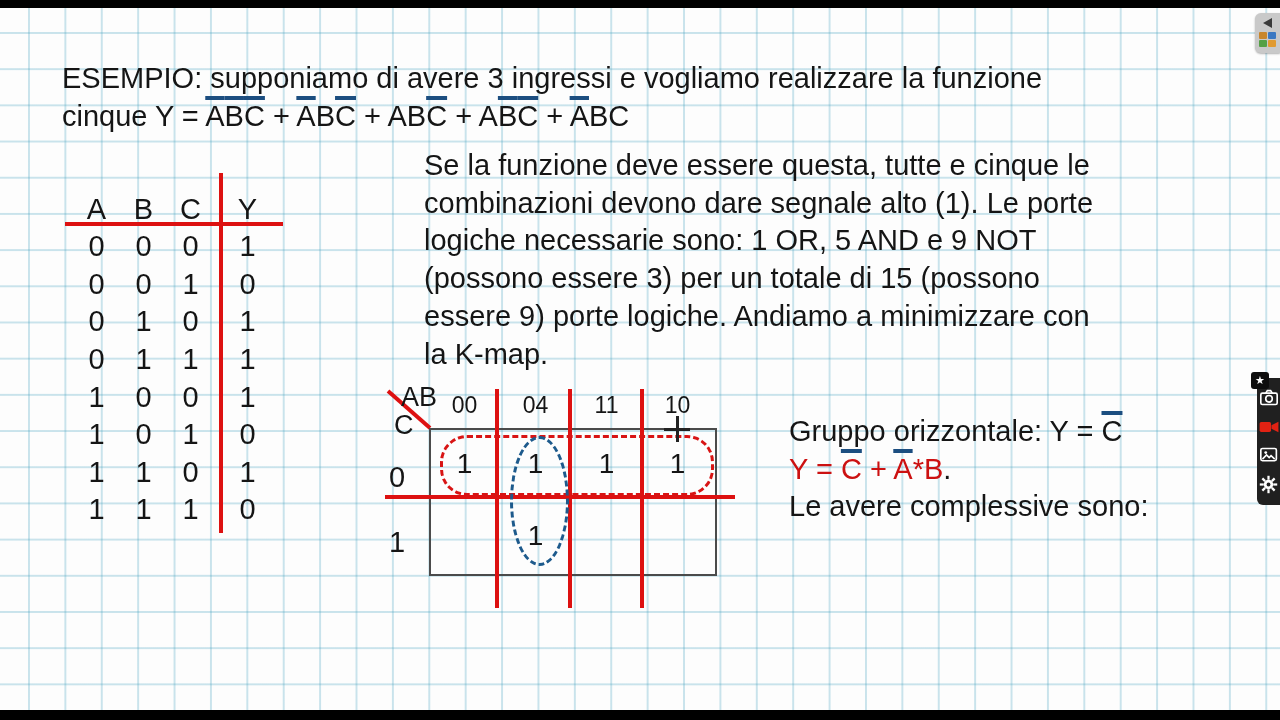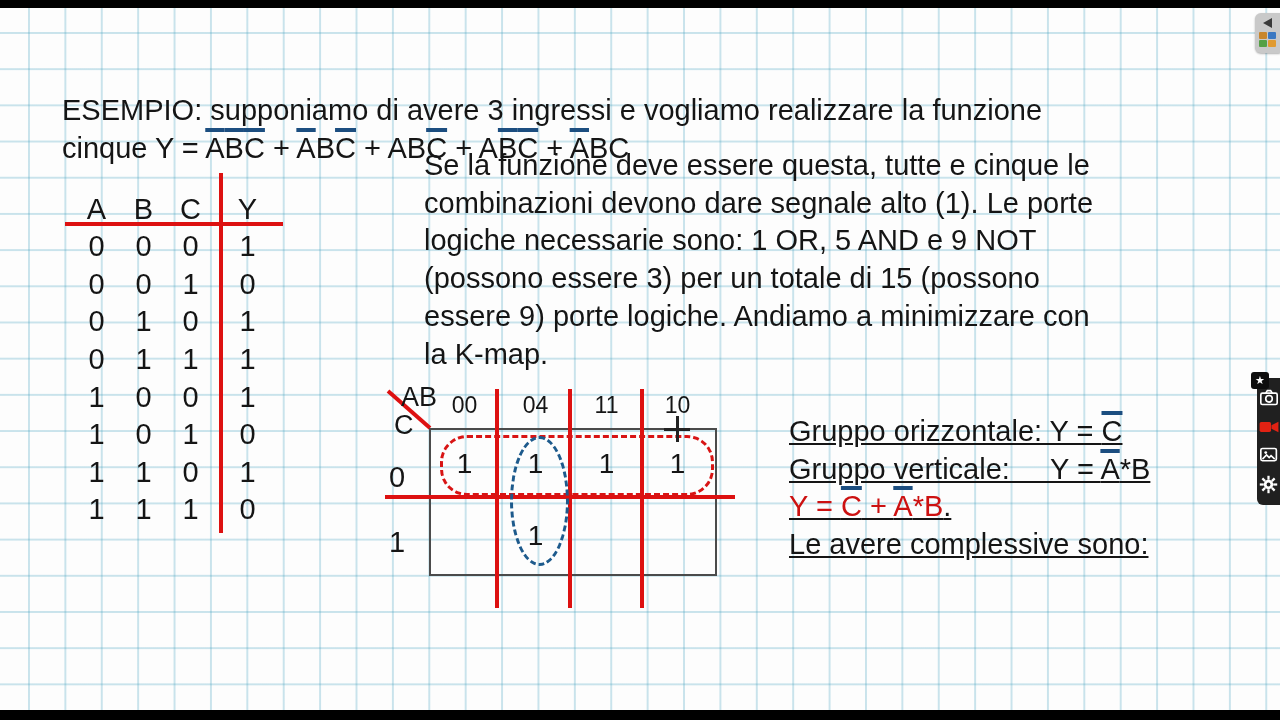--- a/index.html
+++ b/index.html
@@ -10,24 +10,24 @@
   .grid-bg{position:absolute;inset:0;background:#fdfdfd;
     background-image:
       linear-gradient(to right, rgba(66,160,190,.28) 2px, transparent 2px),
       linear-gradient(to bottom, rgba(66,160,190,.28) 2px, transparent 2px);
     background-size:36.4px 36.2px;background-position:28px 32px;}
   .bar{position:absolute;left:0;width:100%;background:#000;z-index:40;}
   .bar.top{top:0;height:8px;}
   .bar.bottom{bottom:0;height:10px;}
 
   .t29{font-size:29px;line-height:37.7px;}
-  .title-block{left:62px;top:60px;width:1130px;white-space:nowrap;margin-top:32px;}
+  .title-block{left:62px;top:60px;width:1130px;white-space:nowrap;}
   .para{left:424px;top:147px;white-space:pre-line;}
   .notes{left:789px;top:413px;white-space:nowrap;}
-  .notes > div{height:37.7px;text-decoration:underline;}
+  .notes > div{height:37.7px;}
 
   .ov{text-decoration-line:overline;text-decoration-color:#1c4e80;
       text-decoration-thickness:3.5px;}
 
   
   .tt-row{display:flex;height:37.6px;align-items:center;}
   .tt-cell{width:47px;text-align:center;font-size:29px;}
   .tt-cell.y{margin-left:10px;}
   .redline{background:#dd1111;position:absolute;}
 
@@ -178,21 +178,20 @@
     </div>
 
     <div class="abs dashed-red"></div>
     <div class="abs dashed-blue"></div>
     <div class="abs cross-h"></div>
     <div class="abs cross-v"></div>
   </div>
 
   <div class="abs notes t29">
     <div><span>Gruppo orizzontale: Y = </span><span class="ov">C</span></div>
-    <div><span>Gruppo verticale:&nbsp;&nbsp;&nbsp;&nbsp;&nbsp;Y = </span><span class="ov">A</span><span>*B</span></div>
     <div><span style="color: rgb(204, 17, 17);">Y = </span><span class="ov" style="color: rgb(204, 17, 17);">C</span><span style="color: rgb(204, 17, 17);"> + </span><span class="ov" style="color: rgb(204, 17, 17);">A</span><span style="color: rgb(204, 17, 17);">*B</span><span>.</span></div>
     <div><span>Le avere complessive sono:</span></div>
   </div>
 
   <div class="abs panel-btn">
     <div class="tri-left"></div>
     <div class="chips">
       <span style="background: rgb(200, 134, 44);"></span>
       <span style="background: rgb(59, 120, 194);"></span>
       <span style="background: rgb(85, 160, 69);"></span>

